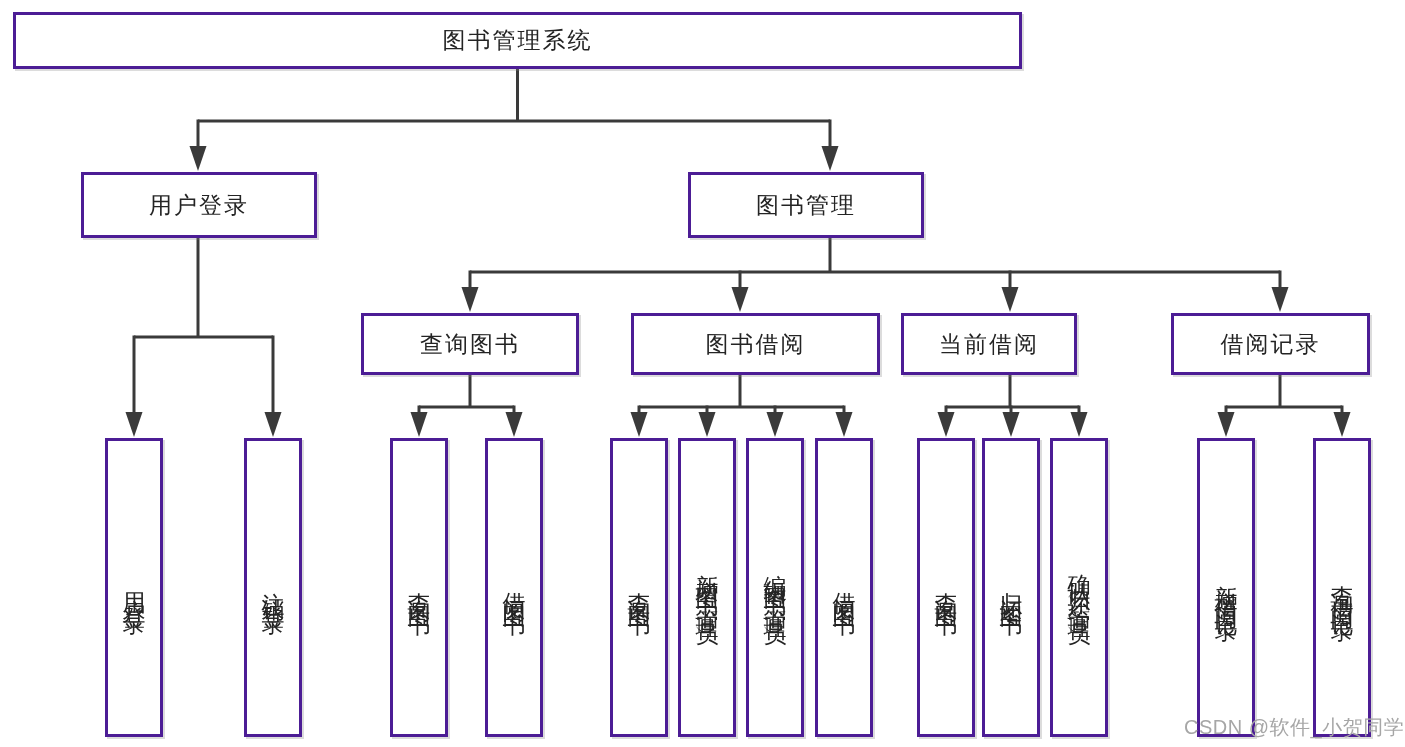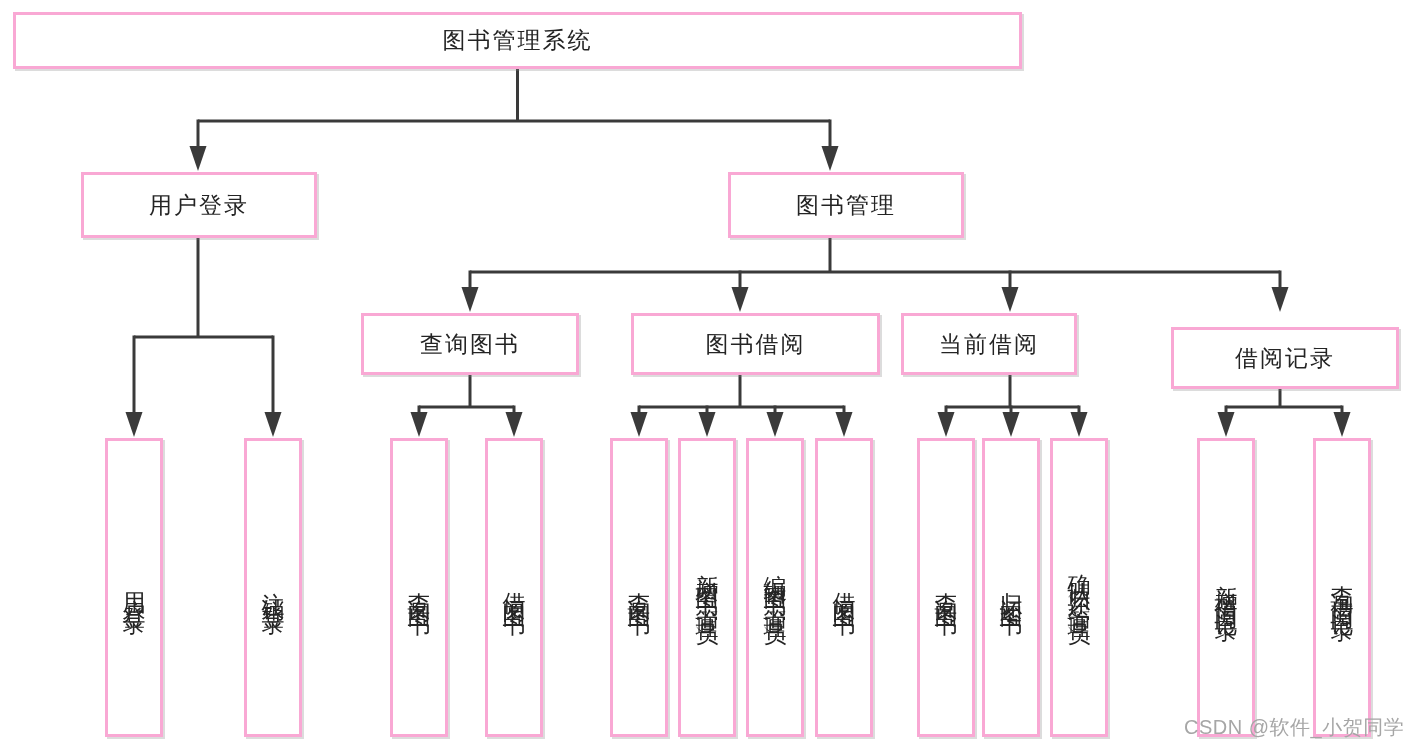--- a/index.html
+++ b/index.html
@@ -19,21 +19,21 @@
     position: absolute;
     left: 0;
     top: 0;
     width: 1405px;
     height: 747px;
   }
   .node {
     position: absolute;
     box-sizing: border-box;
     background: #ffffff;
-    border: 3px solid #f9a8d4;
+    border: 3px solid #4c1d95;
     display: flex;
     align-items: center;
     justify-content: center;
     color: #242424;
     box-shadow: 2px 2px 0 rgba(130,130,130,0.28);
     z-index: 2;
   }
   .h-node {
     font-size: 23px;
     letter-spacing: 2px;
@@ -128,26 +128,26 @@
       <polygon points="1002.5,412 1019.5,412 1011,437"></polygon>
       <polygon points="1070.5,412 1087.5,412 1079,437"></polygon>
       <polygon points="1217.5,412 1234.5,412 1226,437"></polygon>
       <polygon points="1333.5,412 1350.5,412 1342,437"></polygon>
     </g>
   </svg>
 
   <div class="node h-node" style="left:13px;top:12px;width:1009px;height:57px">图书管理系统</div>
 
   <div class="node h-node" style="left:81px;top:172px;width:236px;height:66px">用户登录</div>
-  <div class="node h-node" style="left:728px;top:172px;width:236px;height:66px">图书管理</div>
+  <div class="node h-node" style="left:688px;top:172px;width:236px;height:66px">图书管理</div>
 
   <div class="node h-node" style="left:361px;top:313px;width:218px;height:62px">查询图书</div>
   <div class="node h-node" style="left:631px;top:313px;width:249px;height:62px">图书借阅</div>
   <div class="node h-node" style="left:901px;top:313px;width:176px;height:62px">当前借阅</div>
-  <div class="node h-node" style="left:1171px;top:327px;width:228px;height:62px">借阅记录</div>
+  <div class="node h-node" style="left:1171px;top:313px;width:199px;height:62px">借阅记录</div>
 
   <div class="node v-node" style="left:105px;top:438px;width:58px;height:299px">用户登录</div>
   <div class="node v-node" style="left:244px;top:438px;width:58px;height:299px">注销登录</div>
 
   <div class="node v-node" style="left:390px;top:438px;width:58px;height:299px">查询图书</div>
   <div class="node v-node" style="left:485px;top:438px;width:58px;height:299px">借阅图书</div>
 
   <div class="node v-node" style="left:610px;top:438px;width:58px;height:299px">查询图书</div>
   <div class="node v-node" style="left:678px;top:438px;width:58px;height:299px">新增图书（管理员）</div>
   <div class="node v-node" style="left:746px;top:438px;width:58px;height:299px">编辑图书（管理员）</div>

